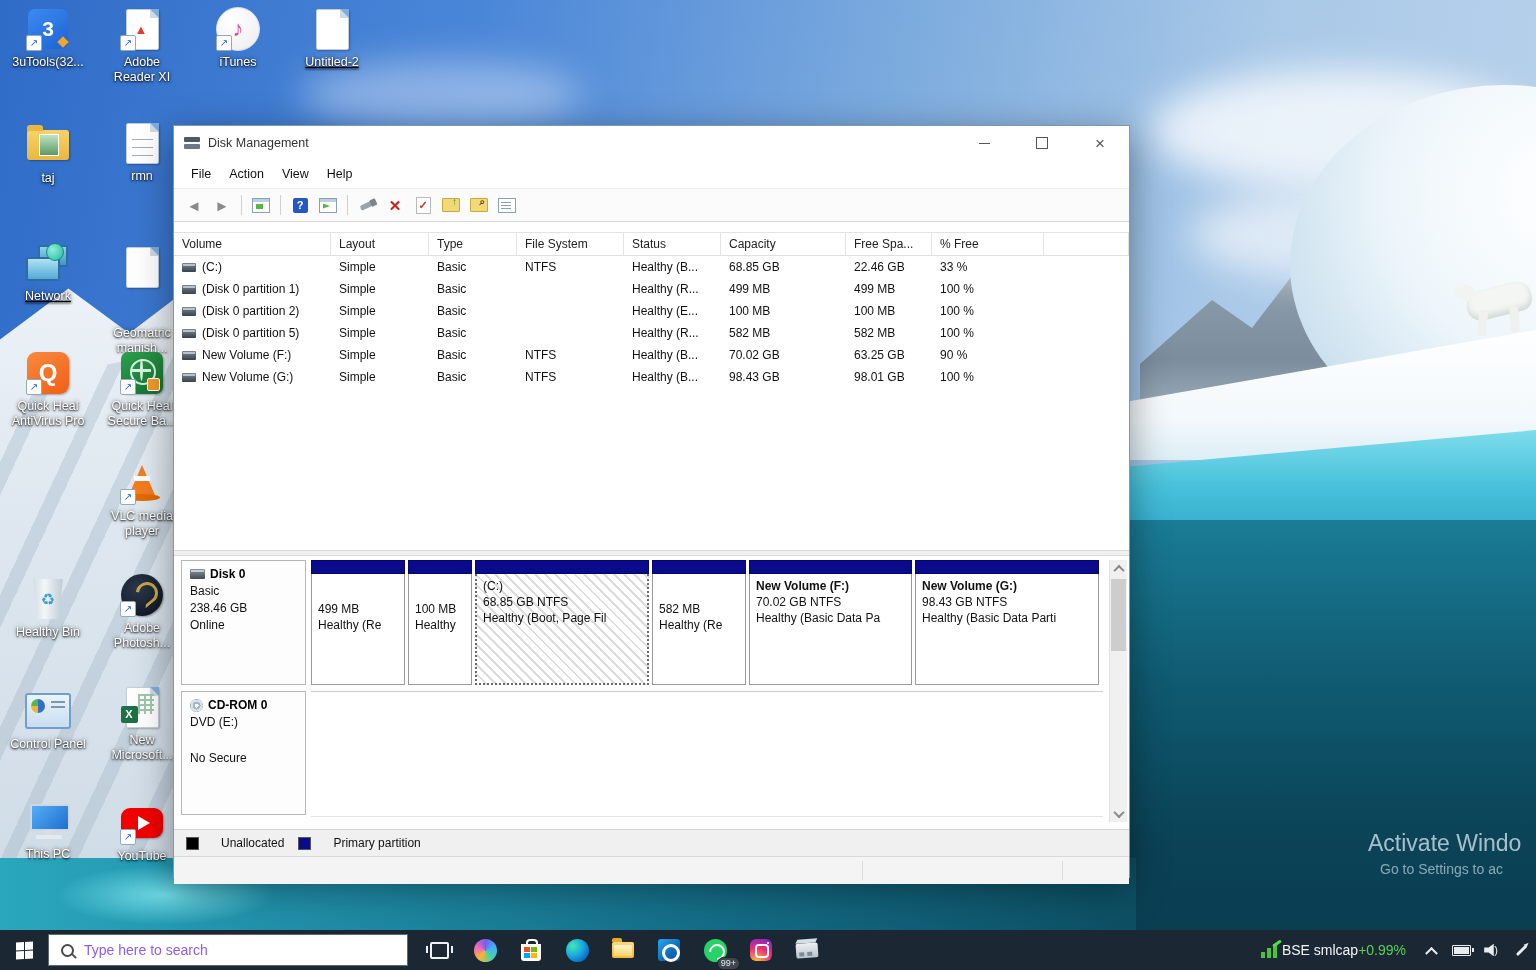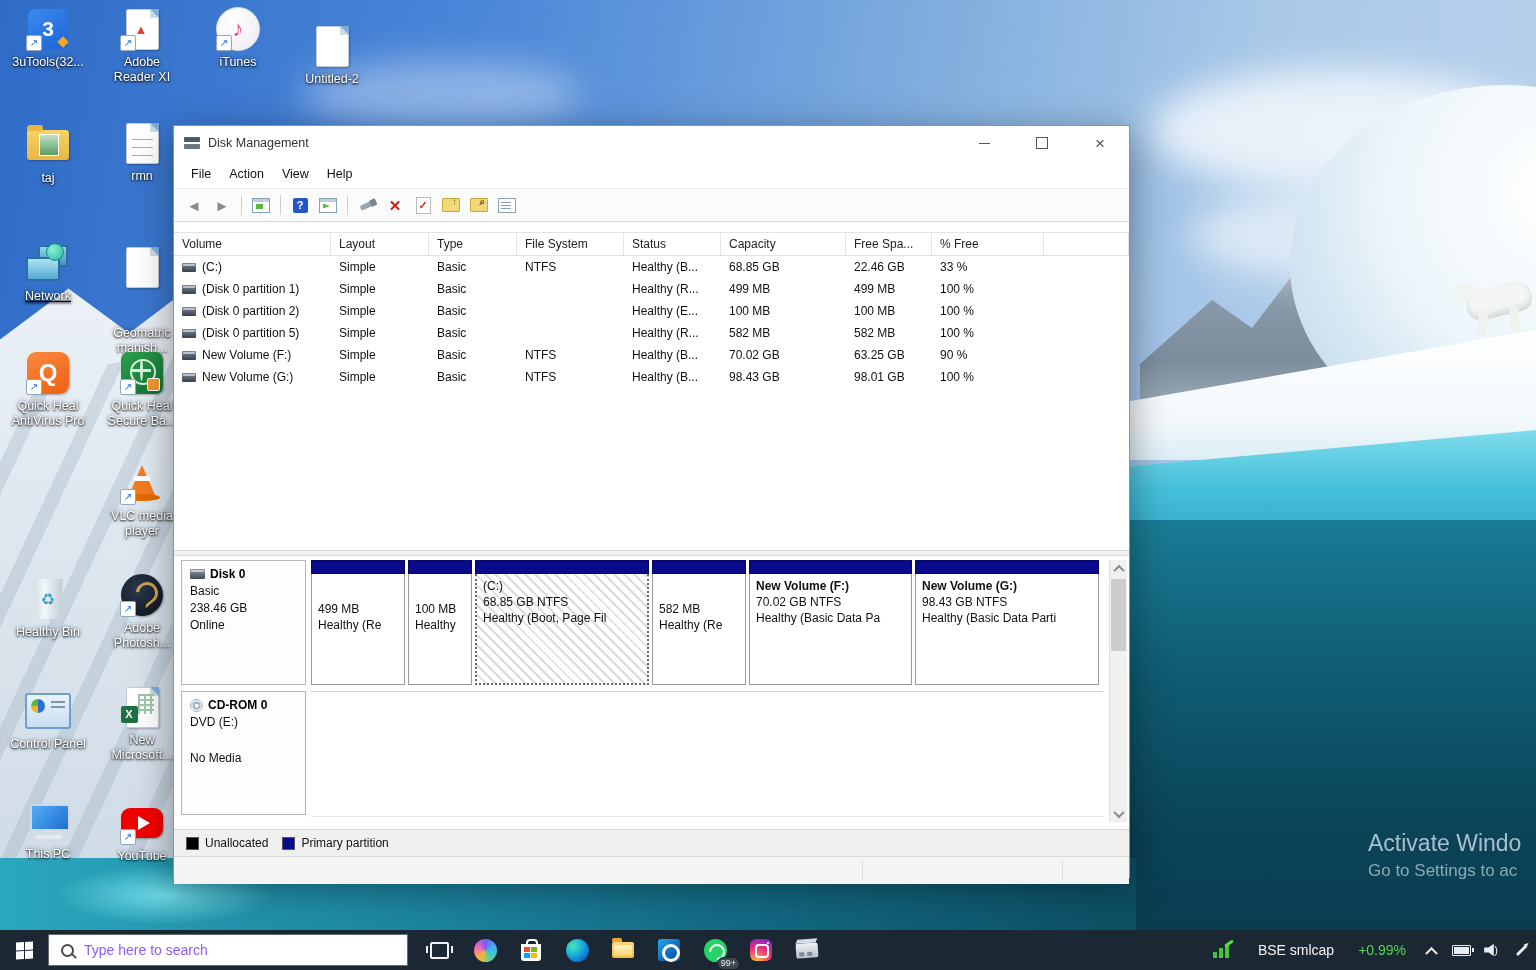--- a/index.html
+++ b/index.html
@@ -97,33 +97,33 @@
   .art-xls .grid{position:absolute;right:4px;top:6px;width:16px;height:20px;
     background:repeating-linear-gradient(#9fc7ae 0 2px,transparent 2px 5px),repeating-linear-gradient(90deg,#9fc7ae 0 2px,transparent 2px 6px);}
   .art-pc{position:relative;width:44px;height:40px;}
   .art-pc .scr{position:absolute;left:4px;top:3px;width:36px;height:23px;background:linear-gradient(135deg,#55aef5,#1e6fd0);border:2px solid #cfd8e0;border-radius:2px;}
   .art-pc .neck{position:absolute;left:19px;top:29px;width:8px;height:5px;background:#d7dee5;}
   .art-pc .base{position:absolute;left:10px;top:34px;width:26px;height:4px;background:#e4eaef;border-radius:1px;}
   .art-yt{width:42px;height:30px;background:#f20000;border-radius:9px;display:flex;align-items:center;justify-content:center;box-shadow:1px 1px 2px rgba(0,0,0,.3);}
   .art-yt .tri{width:0;height:0;border-left:12px solid #fff;border-top:7px solid transparent;border-bottom:7px solid transparent;margin-left:3px;}
 
   
-  .p-3u{left:8px;top:6px;}      .p-reader{left:102px;top:6px;}  .p-itunes{left:198px;top:6px;} .p-unt{left:292px;top:23px;}
+  .p-3u{left:8px;top:6px;}      .p-reader{left:102px;top:6px;}  .p-itunes{left:198px;top:6px;} .p-unt{left:292px;top:6px;text-decoration:underline;}
   .p-taj{left:8px;top:122px;}   .p-rmn{left:102px;top:120px;}
   .p-net{left:8px;top:240px;text-decoration:underline;}   .p-geo{left:102px;top:244px;gap:36px;}
   .p-qh{left:8px;top:350px;}    .p-qhs{left:102px;top:350px;}
   .p-vlc{left:102px;top:460px;}
   .p-bin{left:8px;top:576px;}   .p-ps{left:102px;top:572px;}
   .p-cp{left:8px;top:688px;}    .p-xls{left:102px;top:684px;}
   .p-pc{left:8px;top:798px;}    .p-yt{left:102px;top:800px;}
 
   
   .watermark{position:absolute;left:1368px;top:830px;z-index:3;color:#cfdfeb;white-space:nowrap;}
   .watermark .w1{font-size:23px;opacity:.8;}
-  .watermark .w2{font-size:17px;opacity:.65;margin-top:4px;}
+  .watermark .w2{font-size:14px;opacity:.65;margin-top:4px;margin-left:12px;}
 
   
   .window{position:absolute;left:173px;top:125px;width:957px;height:753px;background:#fff;
     border:1px solid #7f98a8;box-shadow:0 10px 36px rgba(0,0,0,.4);z-index:10;box-sizing:border-box;
     font-size:12px;color:#111;}
   .titlebar{height:34px;display:flex;align-items:center;padding-left:10px;background:#fff;}
   .tb-icon{width:17px;height:14px;position:relative;margin-right:7px;}
   .tb-icon:before{content:"";position:absolute;left:0;top:1px;width:16px;height:5px;background:#4e5a66;border-radius:1px;}
   .tb-icon:after{content:"";position:absolute;left:0;top:8px;width:16px;height:5px;background:#6b7884;border-radius:1px;}
   .tb-title{font-size:12.5px;color:#333;}
@@ -188,21 +188,21 @@
   
   .vscroll{position:absolute;right:2px;top:4px;width:17px;height:262px;background:#f0f0f0;border-left:1px solid #e0e0e0;}
   .vs-btn{position:absolute;left:0;width:17px;height:17px;display:flex;align-items:center;justify-content:center;}
   .vs-btn.up{top:0;} .vs-btn.down{bottom:0;}
   .chev{width:6px;height:6px;border-left:2px solid #8a8a8a;border-top:2px solid #8a8a8a;}
   .chev.u{transform:rotate(45deg) translate(1px,1px);}
   .chev.d{transform:rotate(225deg) translate(1px,1px);}
   .vs-thumb{position:absolute;left:1px;top:19px;width:15px;height:72px;background:#cdcdcd;}
 
   .legendbar{height:26px;background:#f0f0f0;border-top:1px solid #d5d5d5;display:flex;align-items:center;gap:14px;padding-left:12px;}
-  .leg-item{display:flex;align-items:center;gap:6px;}
+  .leg-item{display:flex;align-items:center;gap:22px;}
   .leg-sq{width:11px;height:11px;border:1px solid #555;}
   .leg-sq.black{background:#000;}
   .leg-sq.navy{background:#0a0a8c;}
   .statusbar{height:27px;background:#f4f4f4;border-top:1px solid #d9d9d9;position:relative;}
   .sb-div{position:absolute;top:4px;bottom:4px;width:1px;background:#dcdcdc;}
   .sb-div.a{left:688px;} .sb-div.b{left:888px;}
 
   
   .taskbar{position:absolute;left:0;bottom:0;width:1536px;height:40px;background:#1b2733;z-index:50;display:flex;align-items:center;}
   .tk-start{width:48px;height:40px;display:flex;align-items:center;justify-content:center;}
@@ -232,21 +232,21 @@
   .wa-ic{width:23px;height:23px;border-radius:50%;background:#27d366;position:relative;}
   .wa-ic:before{content:"";position:absolute;left:5px;top:5px;width:12px;height:12px;border:2.5px solid #fff;border-radius:50%;border-left-color:transparent;transform:rotate(-45deg);}
   .wa-badge{position:absolute;right:-2px;bottom:0;background:#3f4650;border:1px solid #1b2027;color:#e8ecf0;font-size:9px;border-radius:8px;padding:0 3px;line-height:11px;}
   .ig-ic{width:22px;height:22px;border-radius:6px;background:radial-gradient(circle at 30% 110%,#f9ce34 0%,#ee2a7b 55%,#6228d7 100%);position:relative;}
   .ig-ic:before{content:"";position:absolute;left:5px;top:5px;width:10px;height:10px;border:2px solid #fff;border-radius:4px;}
   .ig-ic:after{content:"";position:absolute;right:3px;top:3px;width:2px;height:2px;background:#fff;border-radius:50%;}
   .dm-ic{width:22px;height:15px;background:linear-gradient(#eef1f4,#b9c2cb);border-radius:2px;position:relative;transform:rotate(-4deg);}
   .dm-ic:before{content:"";position:absolute;left:1px;top:-4px;width:20px;height:4px;background:#d6dde3;transform:skewX(-30deg);}
   .dm-ic:after{content:"";position:absolute;left:3px;bottom:2px;width:5px;height:4px;background:#7d8a95;box-shadow:8px 0 0 #7d8a95;}
   .tk-tray{margin-left:auto;display:flex;align-items:center;height:100%;}
-  .ticker{display:flex;align-items:center;gap:24px;padding:0 10px;height:100%;}
+  .ticker{display:flex;align-items:center;gap:0;padding:0 10px;height:100%;}
   .stock-ic{position:relative;width:22px;height:20px;}
   .stock-ic i{position:absolute;bottom:2px;width:4px;background:#49c43a;}
   .stock-ic i:nth-child(1){left:1px;height:6px;} .stock-ic i:nth-child(2){left:7px;height:10px;} .stock-ic i:nth-child(3){left:13px;height:14px;}
   .stock-ic:after{content:"";position:absolute;right:0px;top:2px;width:10px;height:3px;background:#5ad84e;transform:rotate(-35deg);border-radius:2px;}
   .ticker .tl{color:#f2f5f8;font-size:14px;}
   .ticker .tc{color:#58d153;font-size:14px;}
   .tray-ic{width:30px;height:40px;display:flex;align-items:center;justify-content:center;}
   .chev-w{width:7px;height:7px;border-left:2px solid #e8ecf0;border-top:2px solid #e8ecf0;transform:rotate(45deg) translate(2px,2px);}
   .bat-ic{width:17px;height:9px;border:1.5px solid #e8ecf0;border-radius:1px;position:relative;background:#e8ecf0;box-shadow:inset 0 0 0 1px #1b2733;}
   .bat-ic:after{content:"";position:absolute;right:-4px;top:2px;width:2px;height:4px;background:#e8ecf0;}
@@ -671,21 +671,21 @@
       </div>
     </div>
 
     <div class="disk-row cd" style="right:26px;">
       <div class="disk-label">
         <div class="dl-title">
             <span class="cd-ico"></span>
             <span>CD-ROM 0</span>
           </div>
         <div class="dl-line">DVD (E:)</div>
-        <div class="dl-line" style="margin-top:22px;">No Media</div>
+        <div class="dl-line" style="margin-top:22px;">No Secure</div>
       </div>
       <div class="cd-area"></div>
     </div>
 
     <div class="vscroll">
       <div class="vs-btn up">
           <div class="chev u"></div>
         </div>
       <div class="vs-thumb"></div>
       <div class="vs-btn down">

